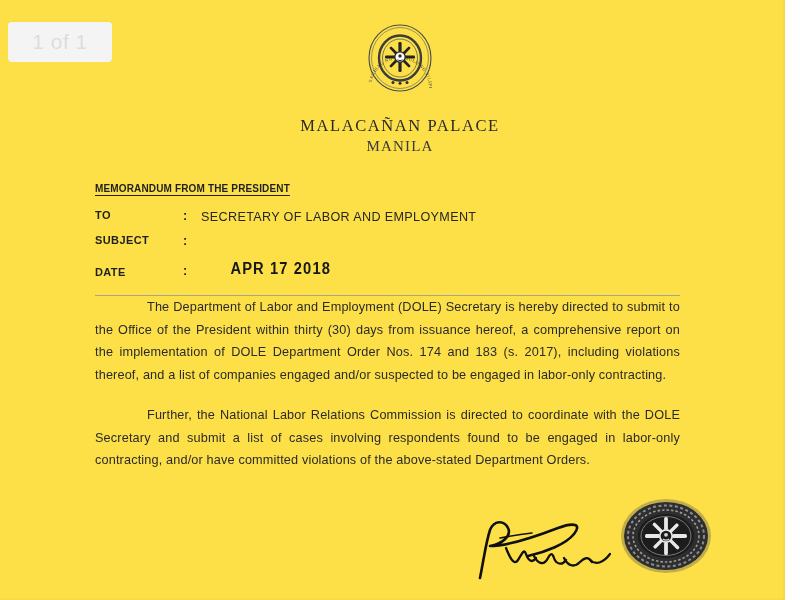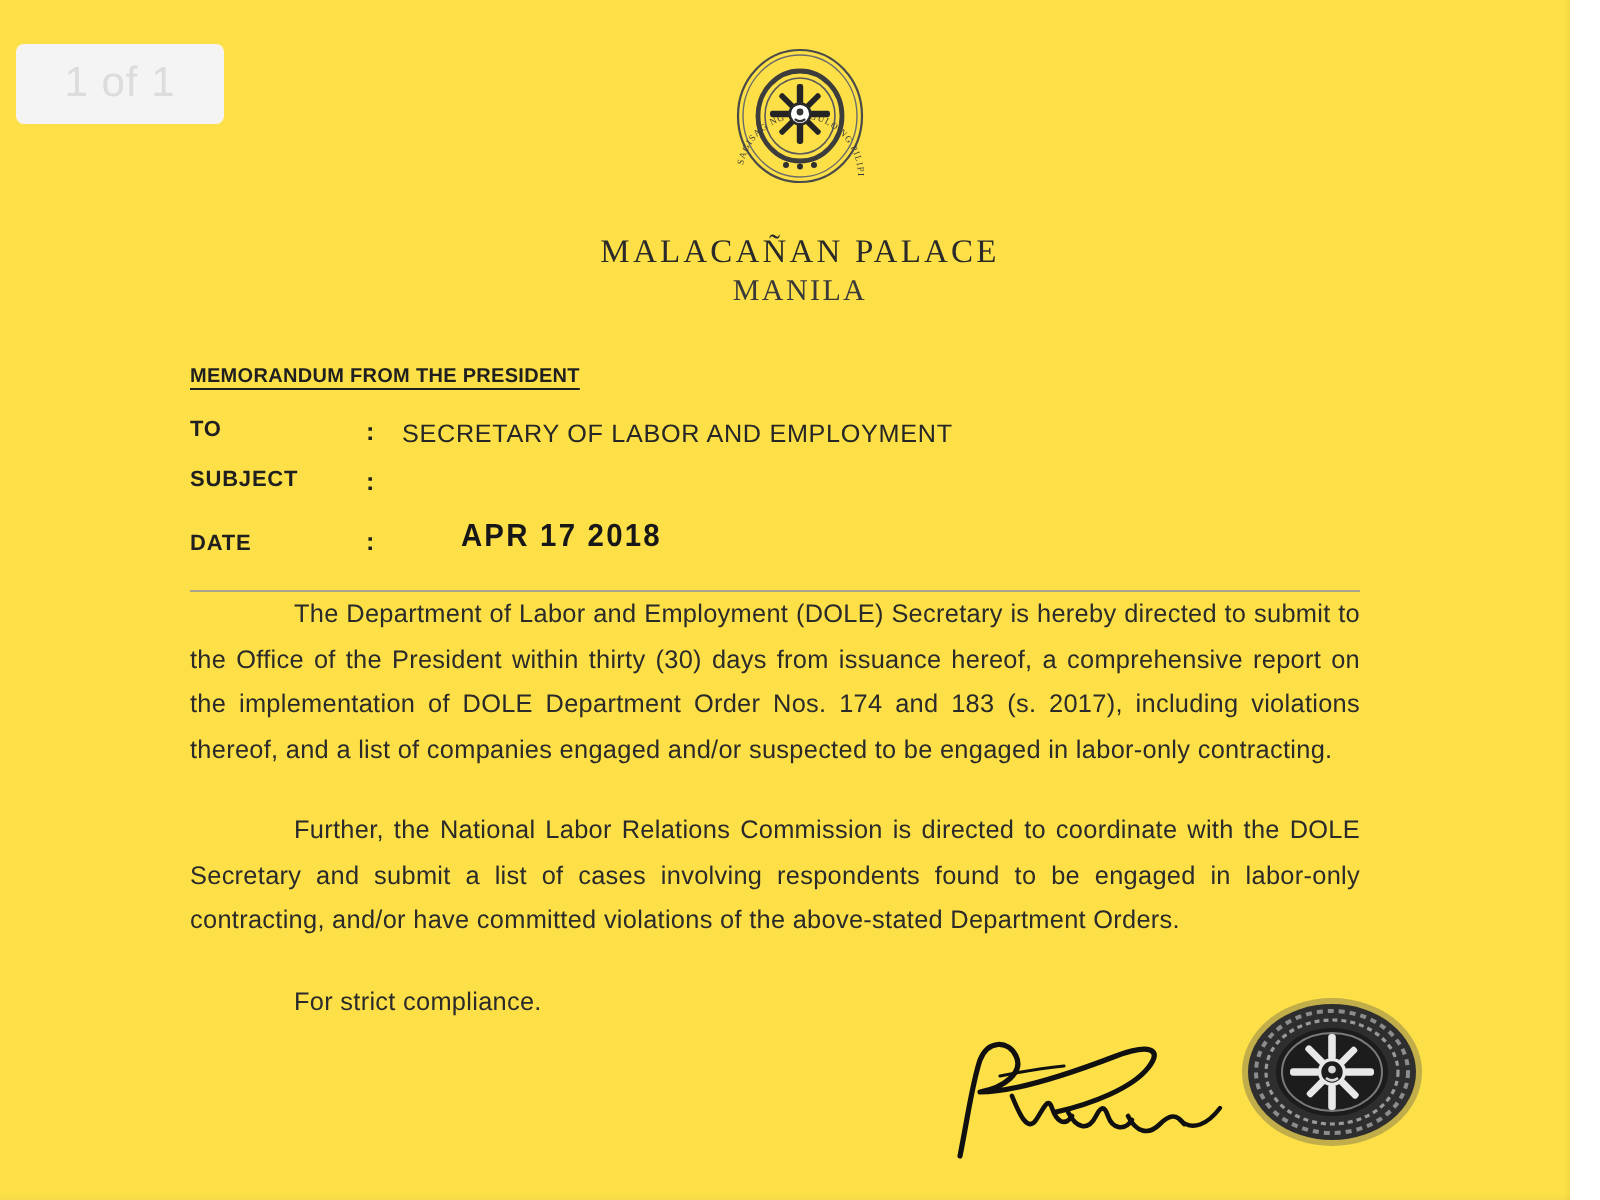--- a/index.html
+++ b/index.html
@@ -292,21 +292,20 @@
         <span class="date-stamp">APR 17 2018</span>
       </div>
     </div>
 
     <div class="divider"></div>
   </div>
 
   <div class="body-copy">
     <p class="para">The Department of Labor and Employment (DOLE) Secretary is hereby directed to submit to the Office of the President within thirty (30) days from issuance hereof, a comprehensive report on the implementation of DOLE Department Order Nos. 174 and 183 (s. 2017), including violations thereof, and a list of companies engaged and/or suspected to be engaged in labor-only contracting.</p>
     <p class="para last">Further, the National Labor Relations Commission is directed to coordinate with the DOLE Secretary and submit a list of cases involving respondents found to be engaged in labor-only contracting, and/or have committed violations of the above-stated Department Orders.</p>
-    <p class="closing">For strict compliance.</p>
   </div>
 
   <div class="signature-area">
 
     <svg class="signature-svg" width="150" height="72" viewBox="0 0 150 72" aria-hidden="true">
       <g fill="none" stroke="#101010" stroke-linecap="round" stroke-linejoin="round">
         <path d="M 10 62 C 14 42, 16 26, 20 14 C 24 4, 34 4, 38 12 C 42 20, 32 28, 20 30 C 36 30, 62 22, 88 12 C 104 6, 112 8, 104 18 C 96 28, 76 36, 58 40" stroke-width="2.6"></path>
         <path d="M 36 32 C 40 42, 44 50, 48 44 C 52 38, 54 32, 56 38 C 58 44, 62 48, 66 42" stroke-width="2.3"></path>
         <path d="M 64 40 C 68 48, 74 50, 78 42 C 80 38, 82 36, 84 42 C 86 48, 92 50, 96 44" stroke-width="2.3"></path>
         <path d="M 94 42 C 98 50, 104 52, 110 46 C 114 42, 118 40, 122 46" stroke-width="2.3"></path>

